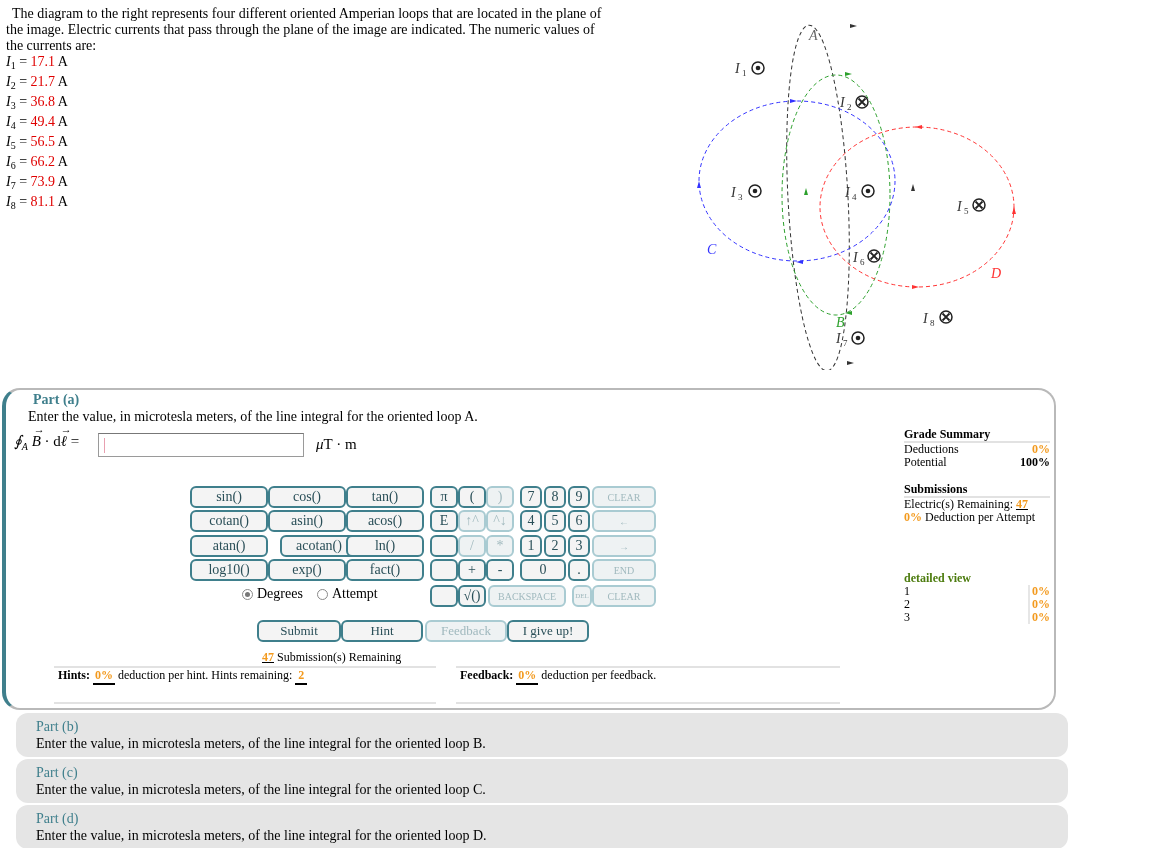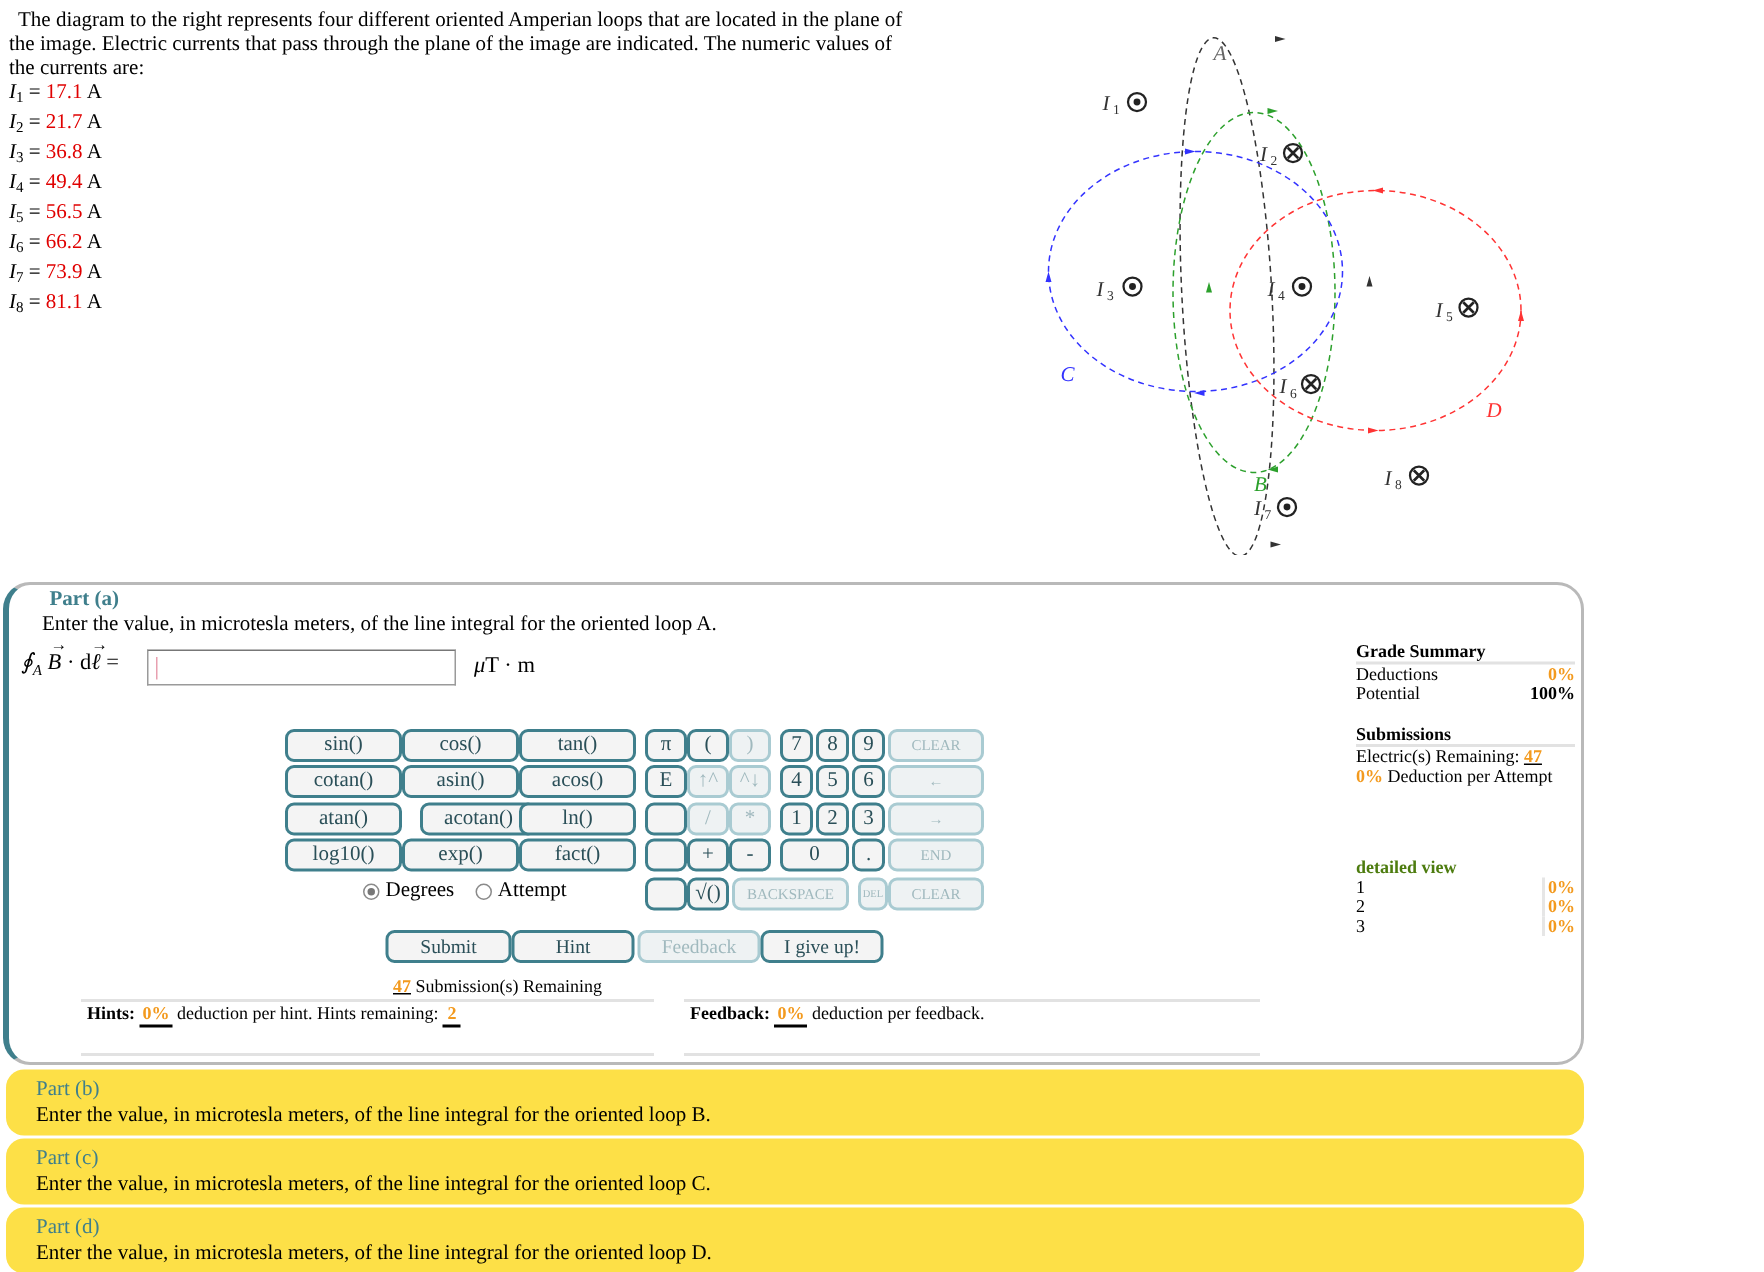--- a/index.html
+++ b/index.html
@@ -60,22 +60,22 @@
   .fb { position: absolute; left: 454px; top: 278px; font-size: 12px; }
   .u-pad { display:inline-block; min-width: 22px; border-bottom: 2px solid #000; text-align:center; }
 
   .grade { position: absolute; left: 898px; top: 38px; width: 146px; font-size: 12px; line-height: 13px; }
   .grade .h { font-weight: bold; border-bottom: 2px solid #e2e2e2; }
   .grade .row { display:flex; justify-content:space-between; }
   .grade .link { color:#4d7c0f; font-weight:bold;margin-top:48px; }
   .grade .att { border-left: 2px solid #e6e6e6; padding-left:2px; }
 
   .part-closed {
-    position: absolute; left: 4px; width: 1052px; height: 44px;
-    background: #fde047; border-radius: 12px;
+    position: absolute; left: 16px; width: 1052px; height: 44px;
+    background: #e5e5e5; border-radius: 12px;
   }
   .part-closed .part-label { position:absolute; left: 20px; top: 6px; font-weight: normal; }
   .part-closed .prompt { position:absolute; left: 20px; top: 23px; font-size: 14px; }
 </style>
 </head>
 <body>
 
 <div class="problem">
   <div class="desc">The diagram to the right represents four different oriented Amperian loops that are located in the plane of</div>
   <div>the image. Electric currents that pass through the plane of the image are indicated. The numeric values of</div>

